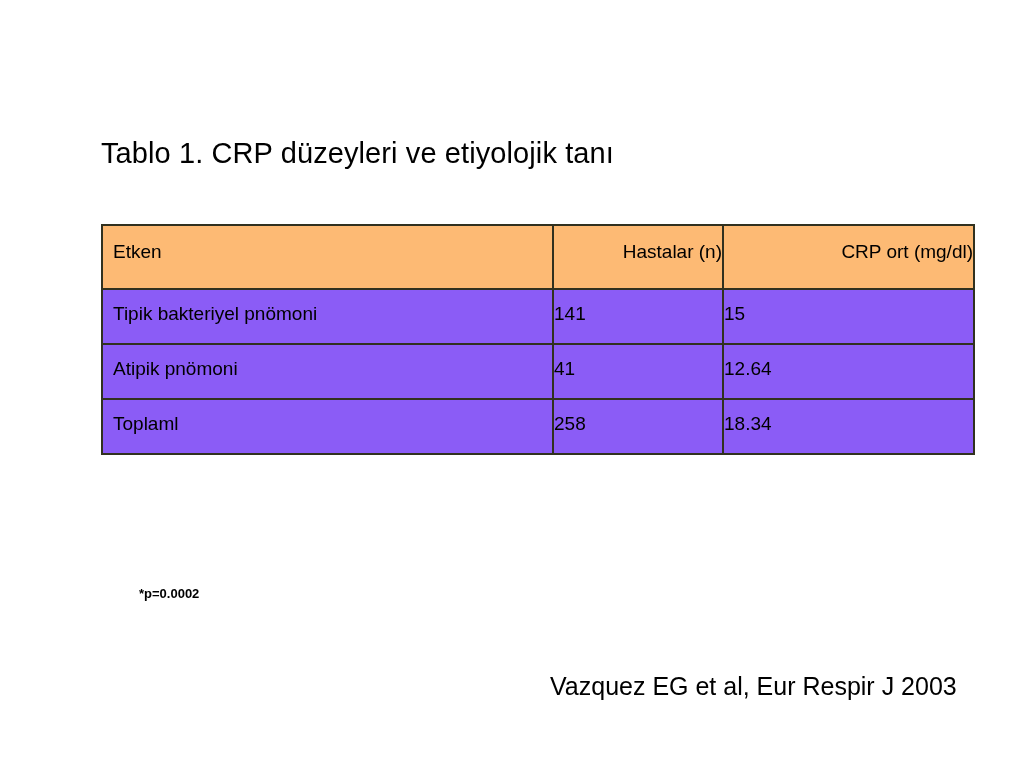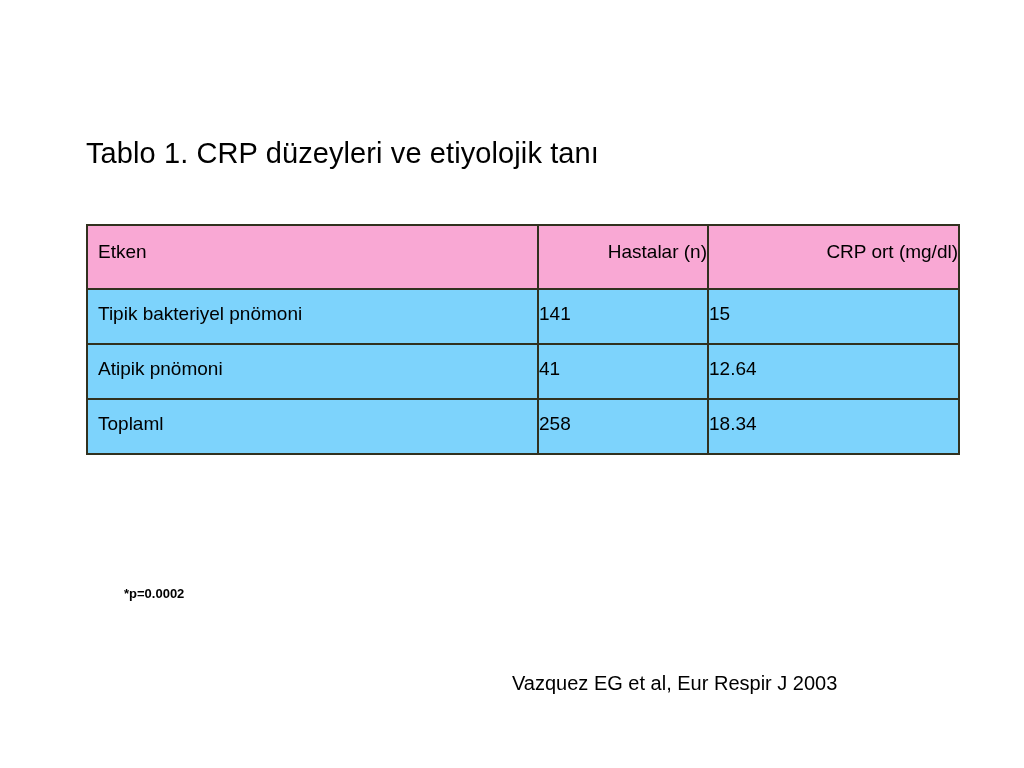--- a/index.html
+++ b/index.html
@@ -13,20 +13,21 @@
     background: #ffffff;
     font-family: "Liberation Sans", sans-serif;
     color: #000000;
     overflow: hidden;
     position: relative;
   }
 
   .slide {
     position: absolute;
     inset: 0;
+    margin-left: 15px;
   }
 
   
   .slide-title {
     position: absolute;
     left: 86px;
     top: 135px;
     font-size: 29px;
     line-height: 36px;
     font-weight: normal;
@@ -53,39 +54,39 @@
     font-weight: normal;
     font-size: 19px;
     color: #000000;
   }
 
   .col-etken   { width: 451px; }
   .col-hasta   { width: 170px; }
   .col-crp     { width: 251px; }
 
   thead th {
-    background: #f9a8d4;
+    background: #fdba74;
     height: 62px;
     font-weight: bold;
     font-size: 19px;
   }
   thead th .cell-inner {
     padding-top: 15px;
   }
   thead .th-etken .cell-inner {
     padding-left: 10px;
     text-align: left;
   }
   thead .th-hasta .cell-inner,
   thead .th-crp .cell-inner {
     text-align: right;
   }
 
   tbody td {
-    background: #7dd3fc;
+    background: #8b5cf6;
     height: 53px;
   }
   tbody td .cell-inner {
     padding-top: 13px;
   }
   tbody .cell-label .cell-inner {
     padding-left: 10px;
     text-align: left;
     white-space: nowrap;
   }
@@ -102,23 +103,23 @@
     left: 124px;
     top: 586px;
     font-size: 13px;
     font-weight: bold;
     white-space: nowrap;
   }
 
   
   .citation {
     position: absolute;
-    left: 512px;
+    left: 535px;
     top: 672px;
-    font-size: 20px;
+    font-size: 25px;
     white-space: nowrap;
   }
 </style>
 </head>
 <body>
 
 <div class="slide">
 
   <div class="slide-title">Tablo 1. CRP düzeyleri ve etiyolojik tanı</div>
 

